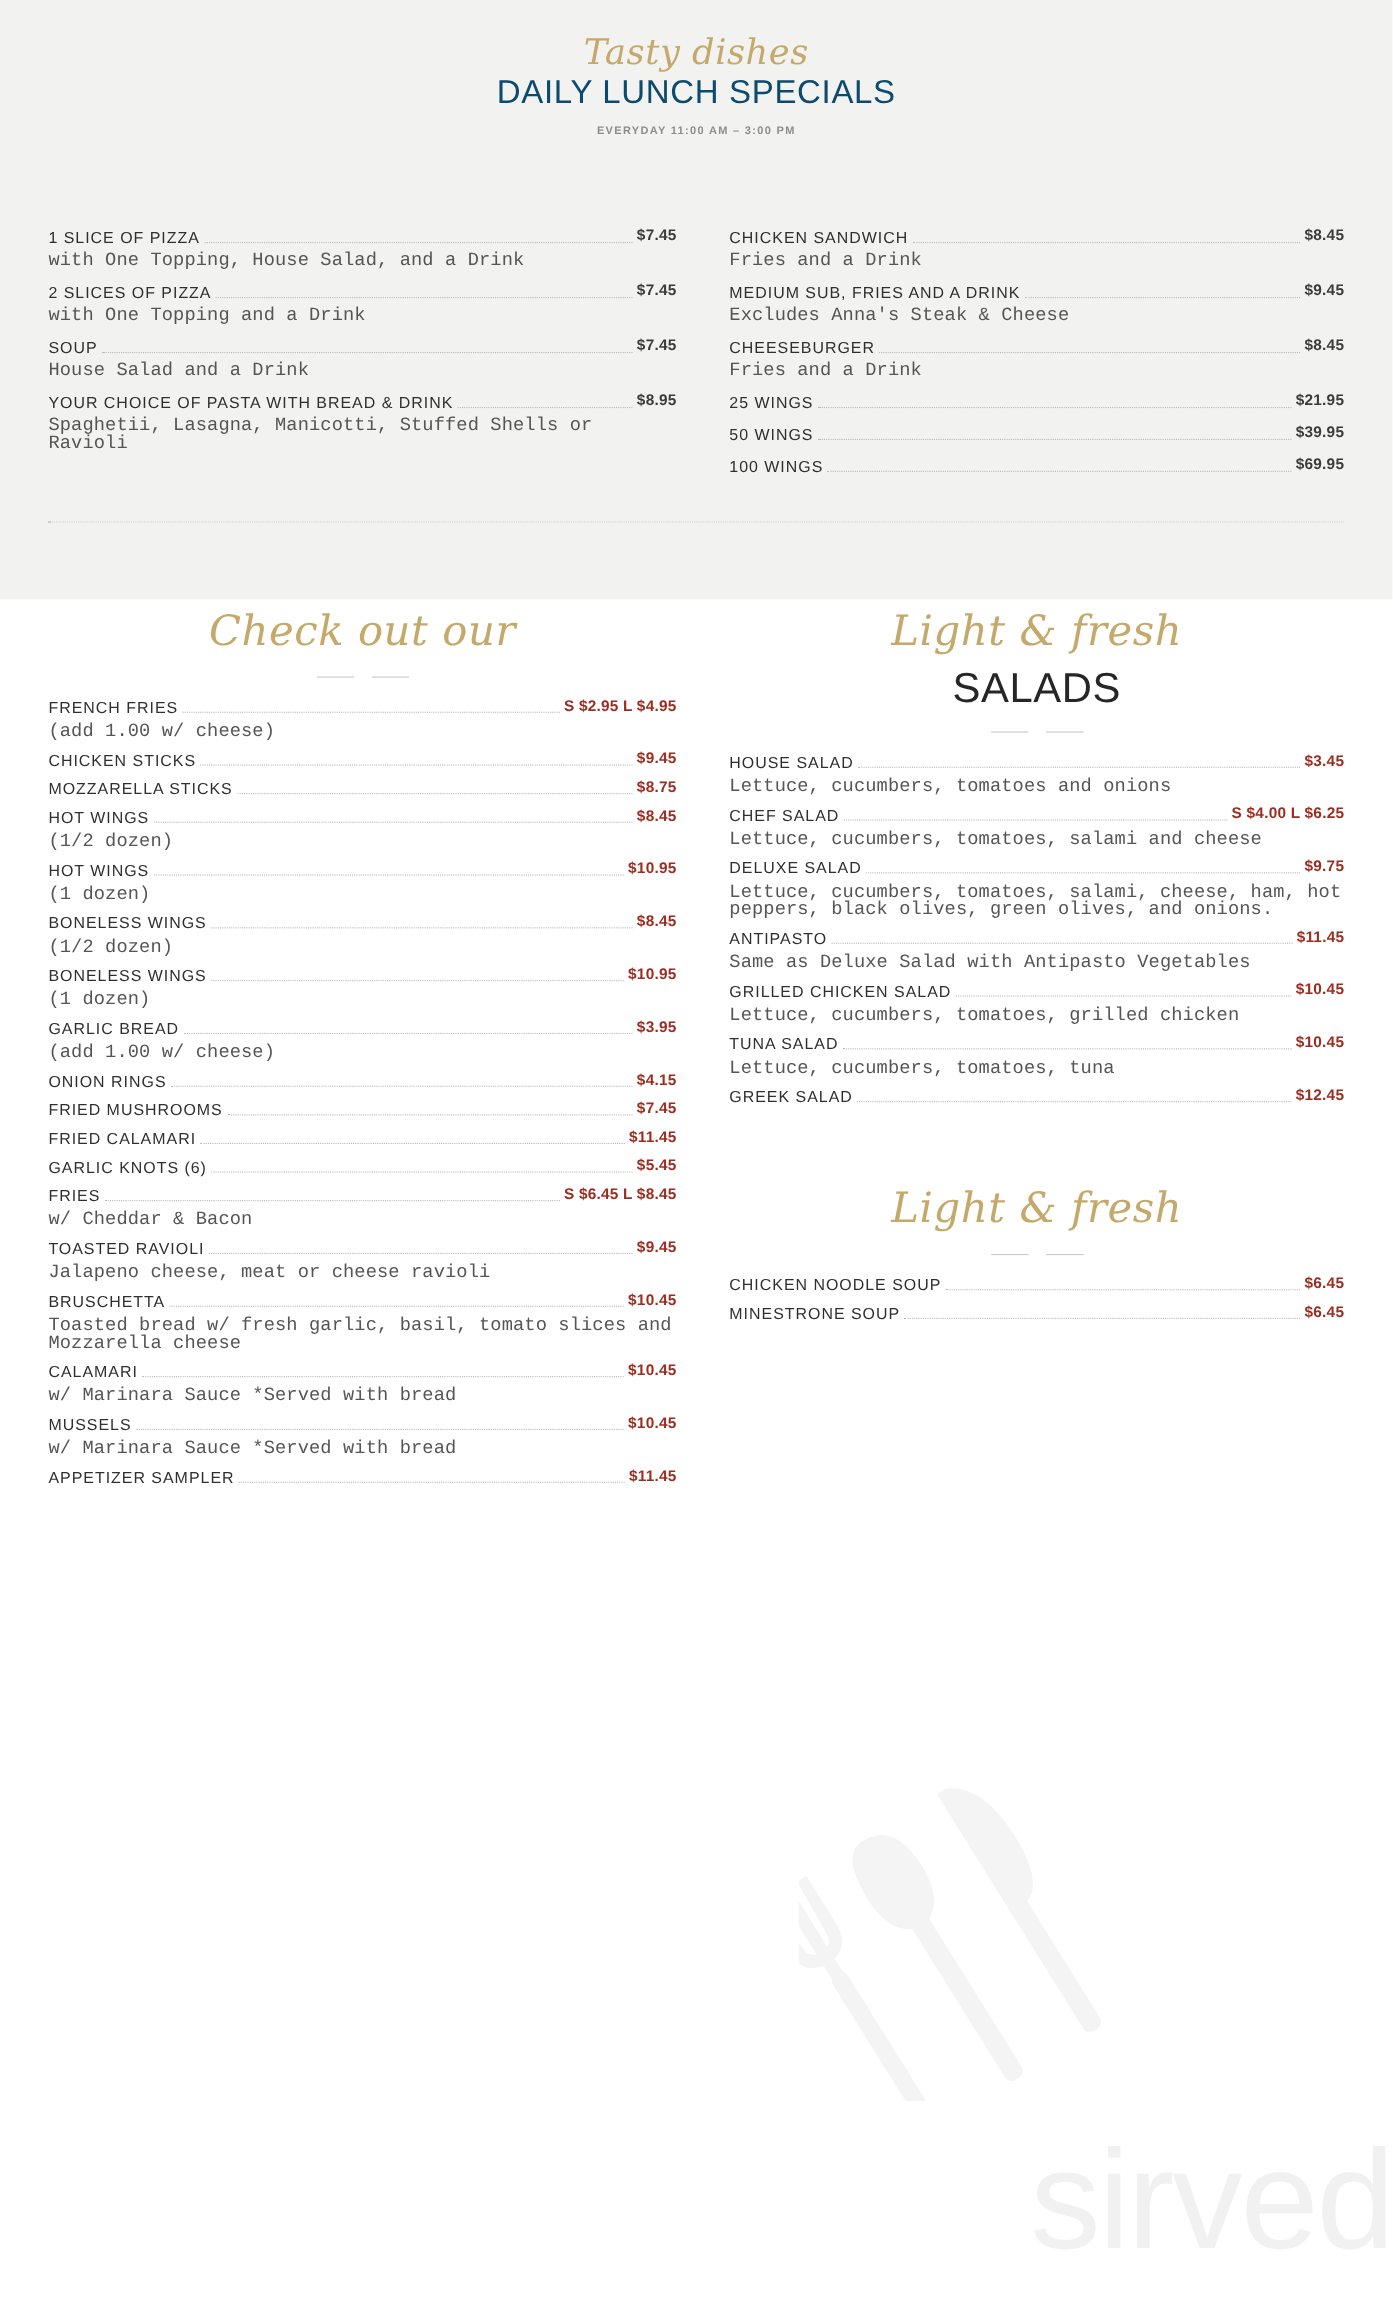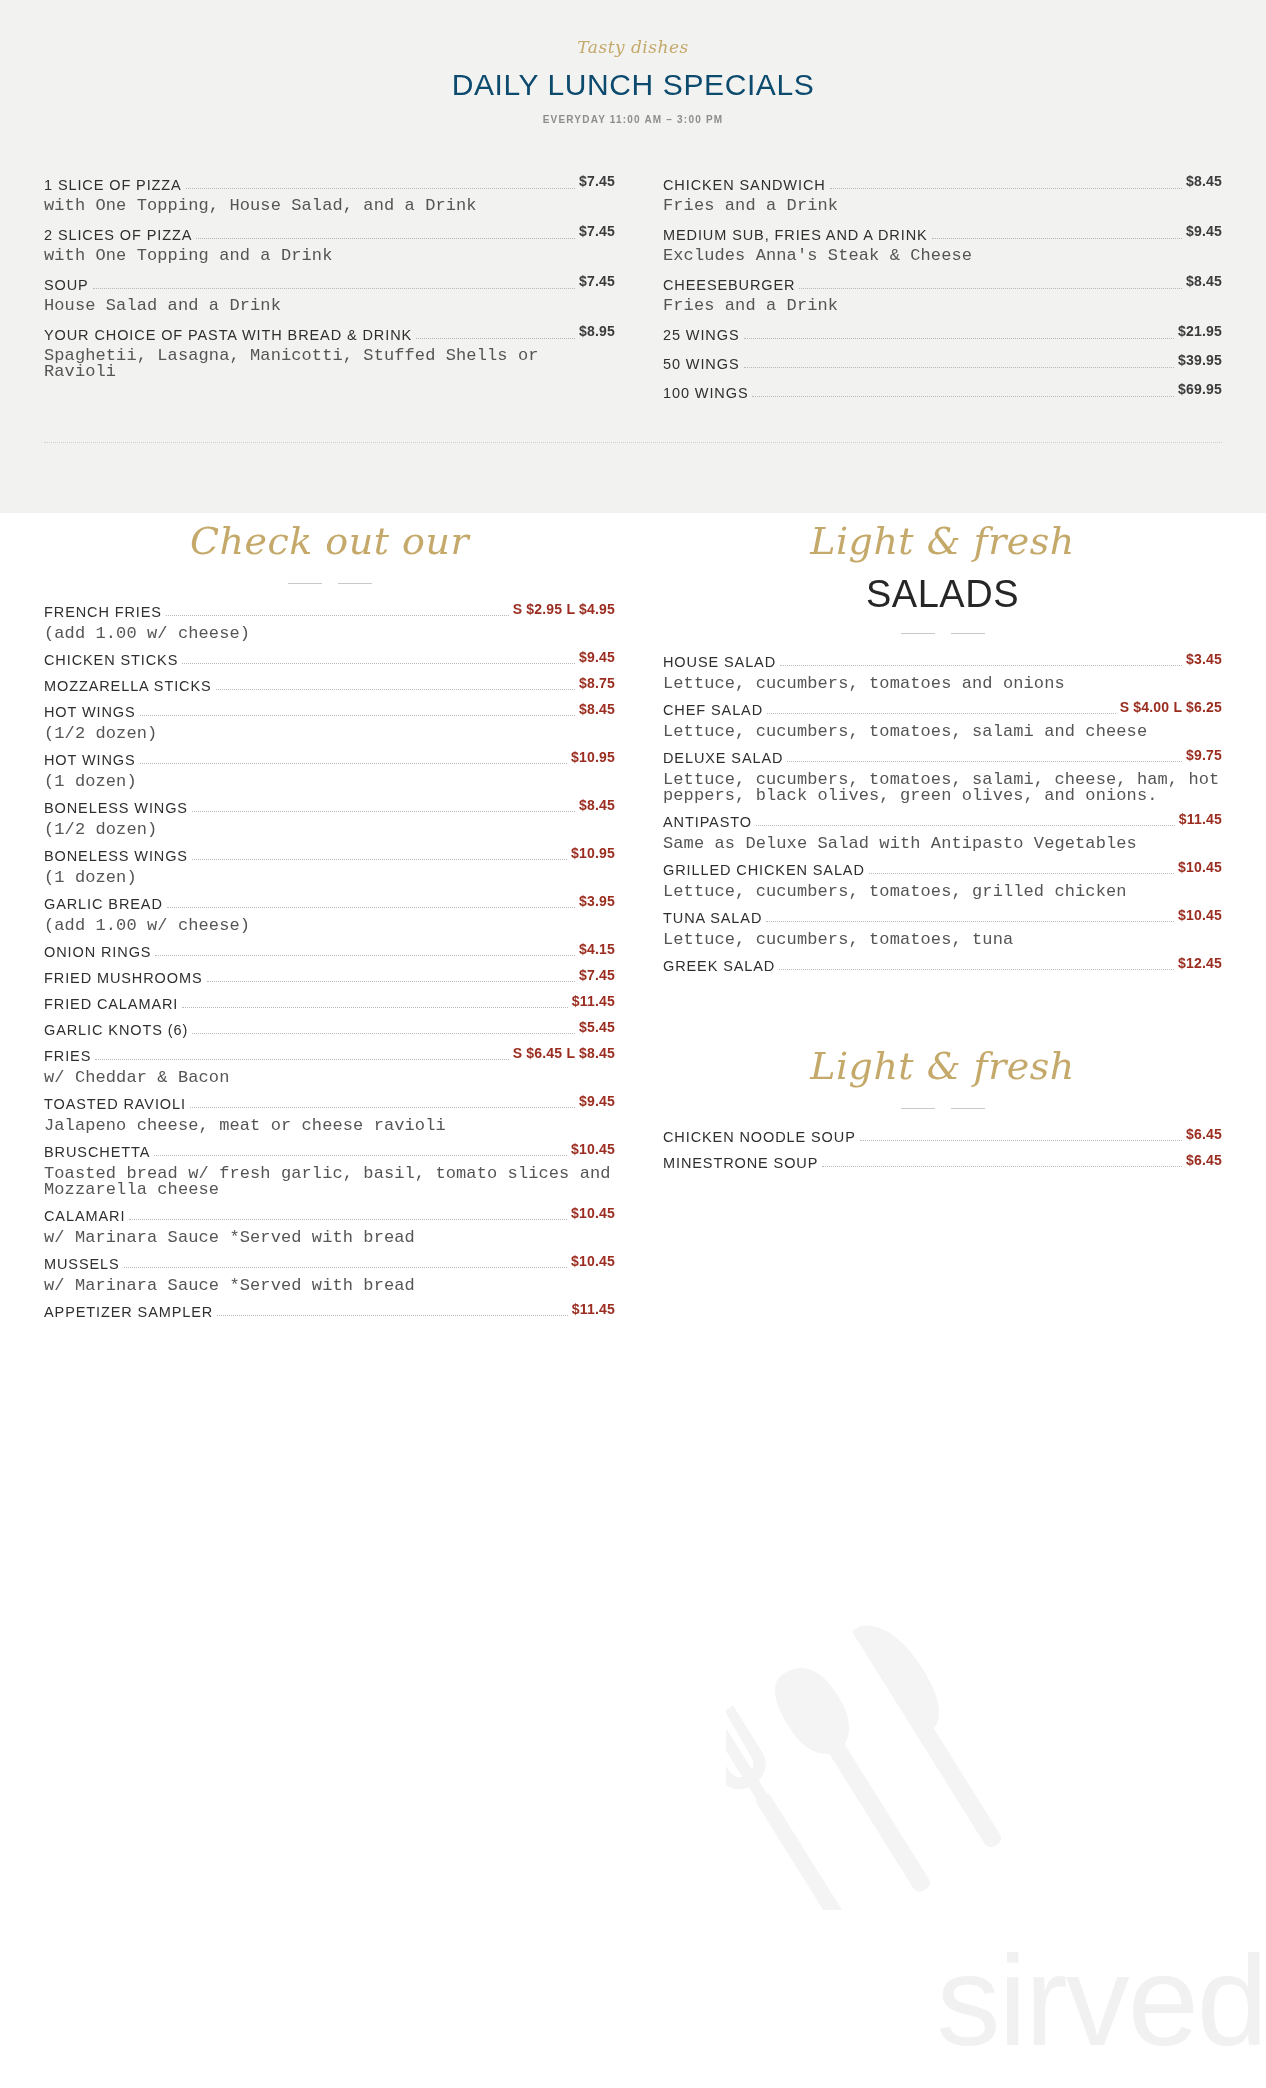--- a/index.html
+++ b/index.html
@@ -15,21 +15,21 @@
   .band-white { background: #ffffff; }
 
   .hdr { text-align: center; }
   .script {
     font-family: "DejaVu Serif", serif;
     font-style: italic;
     color: #c4a96a;
     font-weight: 400;
     letter-spacing: 0.5px;
   }
-  .hdr-script-sm { font-size: 17px; line-height: 34px; }
+  .hdr-script-sm { font-size: 32px; line-height: 34px; }
   .hdr-title-sm {
     font-size: 30px;
     letter-spacing: 0.6px;
     color: #0c4a6e;
     font-weight: 400;
     line-height: 40px;
     margin-top: 1px;
   }
   .hdr-sub {
     font-size: 10px;
@@ -169,21 +169,21 @@
 </head>
 <body>
 
 <div class="band-grey">
   <div class="hdr" style="padding-top:12px;">
     <div class="script hdr-script-sm">Tasty dishes</div>
     <div class="hdr-title-sm">DAILY LUNCH SPECIALS</div>
     <div class="hdr-sub">EVERYDAY 11:00 AM – 3:00 PM</div>
   </div>
 
-  <div class="cols lunch" style="margin-top:52px;">
+  <div class="cols lunch" style="margin-top:84px;">
     <div class="col left" id="lunch-left">
         <div class="item">
           <div class="item-line">
             <span class="item-name">1 SLICE OF PIZZA</span>
             <span class="leader"></span>
             <span class="item-price price-dark">$7.45</span>
           </div>
           <div class="item-desc">with One Topping, House Salad, and a Drink</div>
         </div>
         <div class="item">

